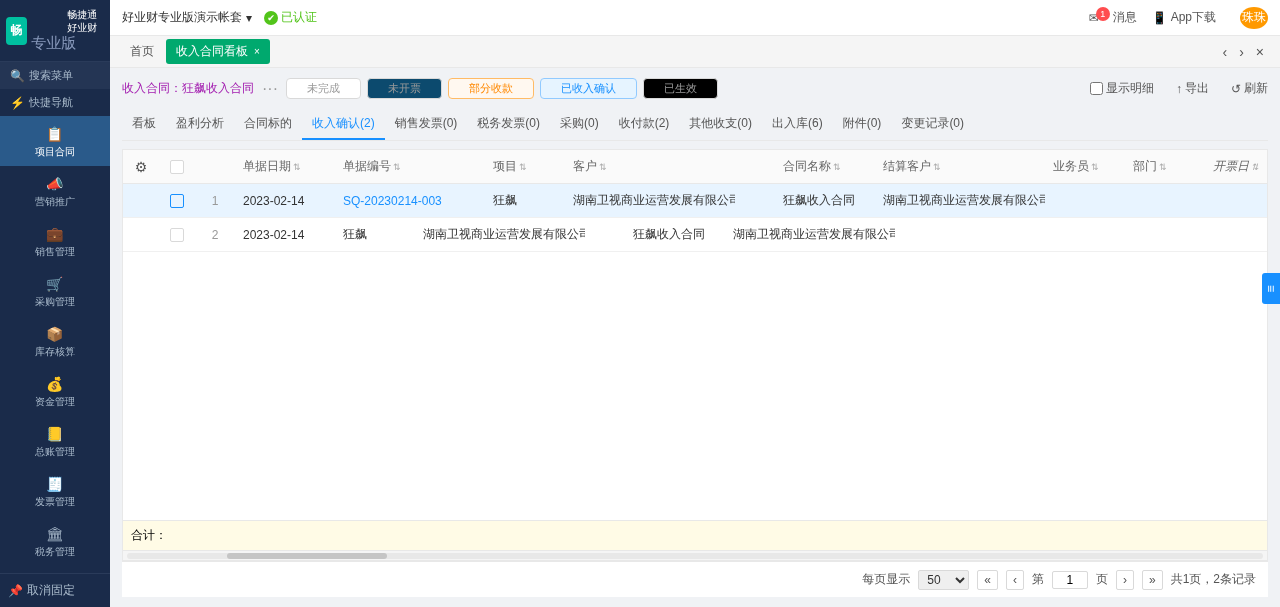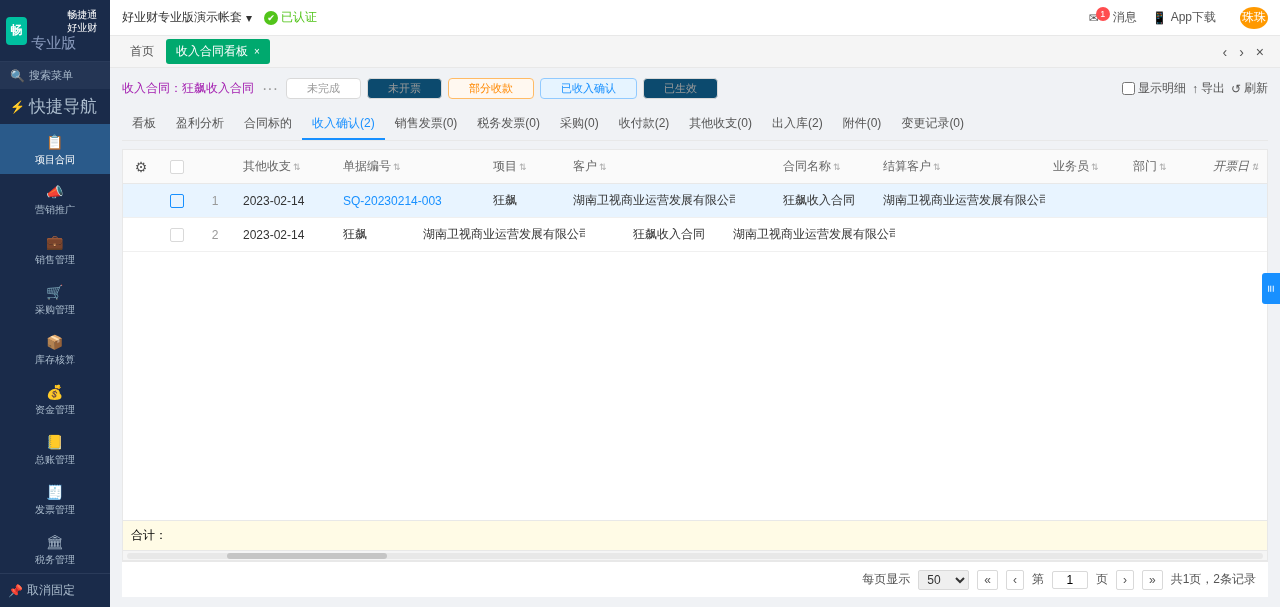--- a/index.html
+++ b/index.html
@@ -45,22 +45,22 @@
     
     .contract-header { display: flex; align-items: center; gap: 8px; margin-bottom: 10px; }
     .contract-title { font-size: 13px; color: #a21caf; font-weight: 400; }
     .contract-more { color: #999; cursor: pointer; font-size: 16px; }
     .status-tags { display: flex; gap: 6px; }
     .status-tag { padding: 2px 20px; border-radius: 4px; font-size: 11px; border: 1px solid; cursor: pointer; }
     .status-tag.incomplete { color: #999; border-color: #d9d9d9; background: white; }
     .status-tag.not-invoiced { color: #999; border-color: #d9d9d9; background: #0c4a6e; }
     .status-tag.partial { color: #ff8800; border-color: #ffbb66; background: #fff8f0; }
     .status-tag.confirmed { color: #1890ff; border-color: #91caff; background: #e6f4ff; }
-    .status-tag.effective { color: #999; border-color: #d9d9d9; background: #0c4a6e; text-align: right; }
-    .contract-actions { margin-left: auto; display: flex; gap: 6px; }
+    .status-tag.effective { color: #999; border-color: #d9d9d9; background: #000000; text-align: right; }
+    .contract-actions { margin-left: auto; display: flex; gap: 22px; }
     .action-btn { background: none; border: none; cursor: pointer; color: #555; font-size: 11px; display: flex; align-items: center; gap: 3px; }
     
     
     .subtabs { display: flex; border-bottom: 1px solid #e8e8e8; margin-bottom: 8px; }
     .subtab { padding: 6px 10px; cursor: pointer; font-size: 12px; color: #555; border-bottom: 2px solid transparent; white-space: nowrap; }
     .subtab.active { color: #1890ff; border-bottom-color: #1890ff; font-weight: 500; }
     
     
     .table-container { flex: 1; display: flex; flex-direction: column; background: white; border: 1px solid #e8e8e8; overflow: hidden; }
     .table-header { display: flex; align-items: center; background: #fafafa; border-bottom: 1px solid #e8e8e8; min-height: 34px; }
@@ -126,21 +126,21 @@
 
   <div class="sidebar-items">
 
     <div class="sidebar-item" style="flex-direction:row; padding: 6px 10px; background: #243554;">
       <span style="font-size:12px; margin-right:4px;">🔍</span>
       <span style="font-size:11px; color:#aabbcc;">搜索菜单</span>
     </div>
 
     <div class="sidebar-item" style="flex-direction:row; padding: 6px 10px;">
       <span style="font-size:12px; margin-right:4px;">⚡</span>
-      <span style="font-size:17px; color:#aabbcc;">快捷导航</span>
+      <span style="font-size:11px; color:#aabbcc;">快捷导航</span>
     </div>
 
     <div class="sidebar-item active">
       <div class="sidebar-item-icon">📋</div>
       <div class="sidebar-item-label">项目合同</div>
     </div>
 
     <div class="sidebar-item">
       <div class="sidebar-item-icon">📣</div>
       <div class="sidebar-item-label">营销推广</div>
@@ -271,37 +271,37 @@
     <div class="subtabs">
       <div class="subtab">看板</div>
       <div class="subtab">盈利分析</div>
       <div class="subtab">合同标的</div>
       <div class="subtab active">收入确认(2)</div>
       <div class="subtab">销售发票(0)</div>
       <div class="subtab">税务发票(0)</div>
       <div class="subtab">采购(0)</div>
       <div class="subtab">收付款(2)</div>
       <div class="subtab">其他收支(0)</div>
-      <div class="subtab">出入库(2)</div>
+      <div class="subtab">出入库(6)</div>
       <div class="subtab">附件(0)</div>
       <div class="subtab">变更记录(0)</div>
     </div>
 
     <div class="table-container">
 
       <div class="table-header">
         <div class="table-cell header col-settings">
           <span class="gear-icon">⚙</span>
         </div>
         <div class="table-cell header col-check">
           <span class="checkbox"></span>
         </div>
         <div class="table-cell header col-num"></div>
         <div class="table-cell header col-date">
-          <span>其他收支</span>
+          <span>单据日期</span>
           <span class="sort-icon">⇅</span>
         </div>
         <div class="table-cell header col-id">
           <span>单据编号</span>
           <span class="sort-icon">⇅</span>
         </div>
         <div class="table-cell header col-project">
           <span>项目</span>
           <span class="sort-icon">⇅</span>
         </div>

